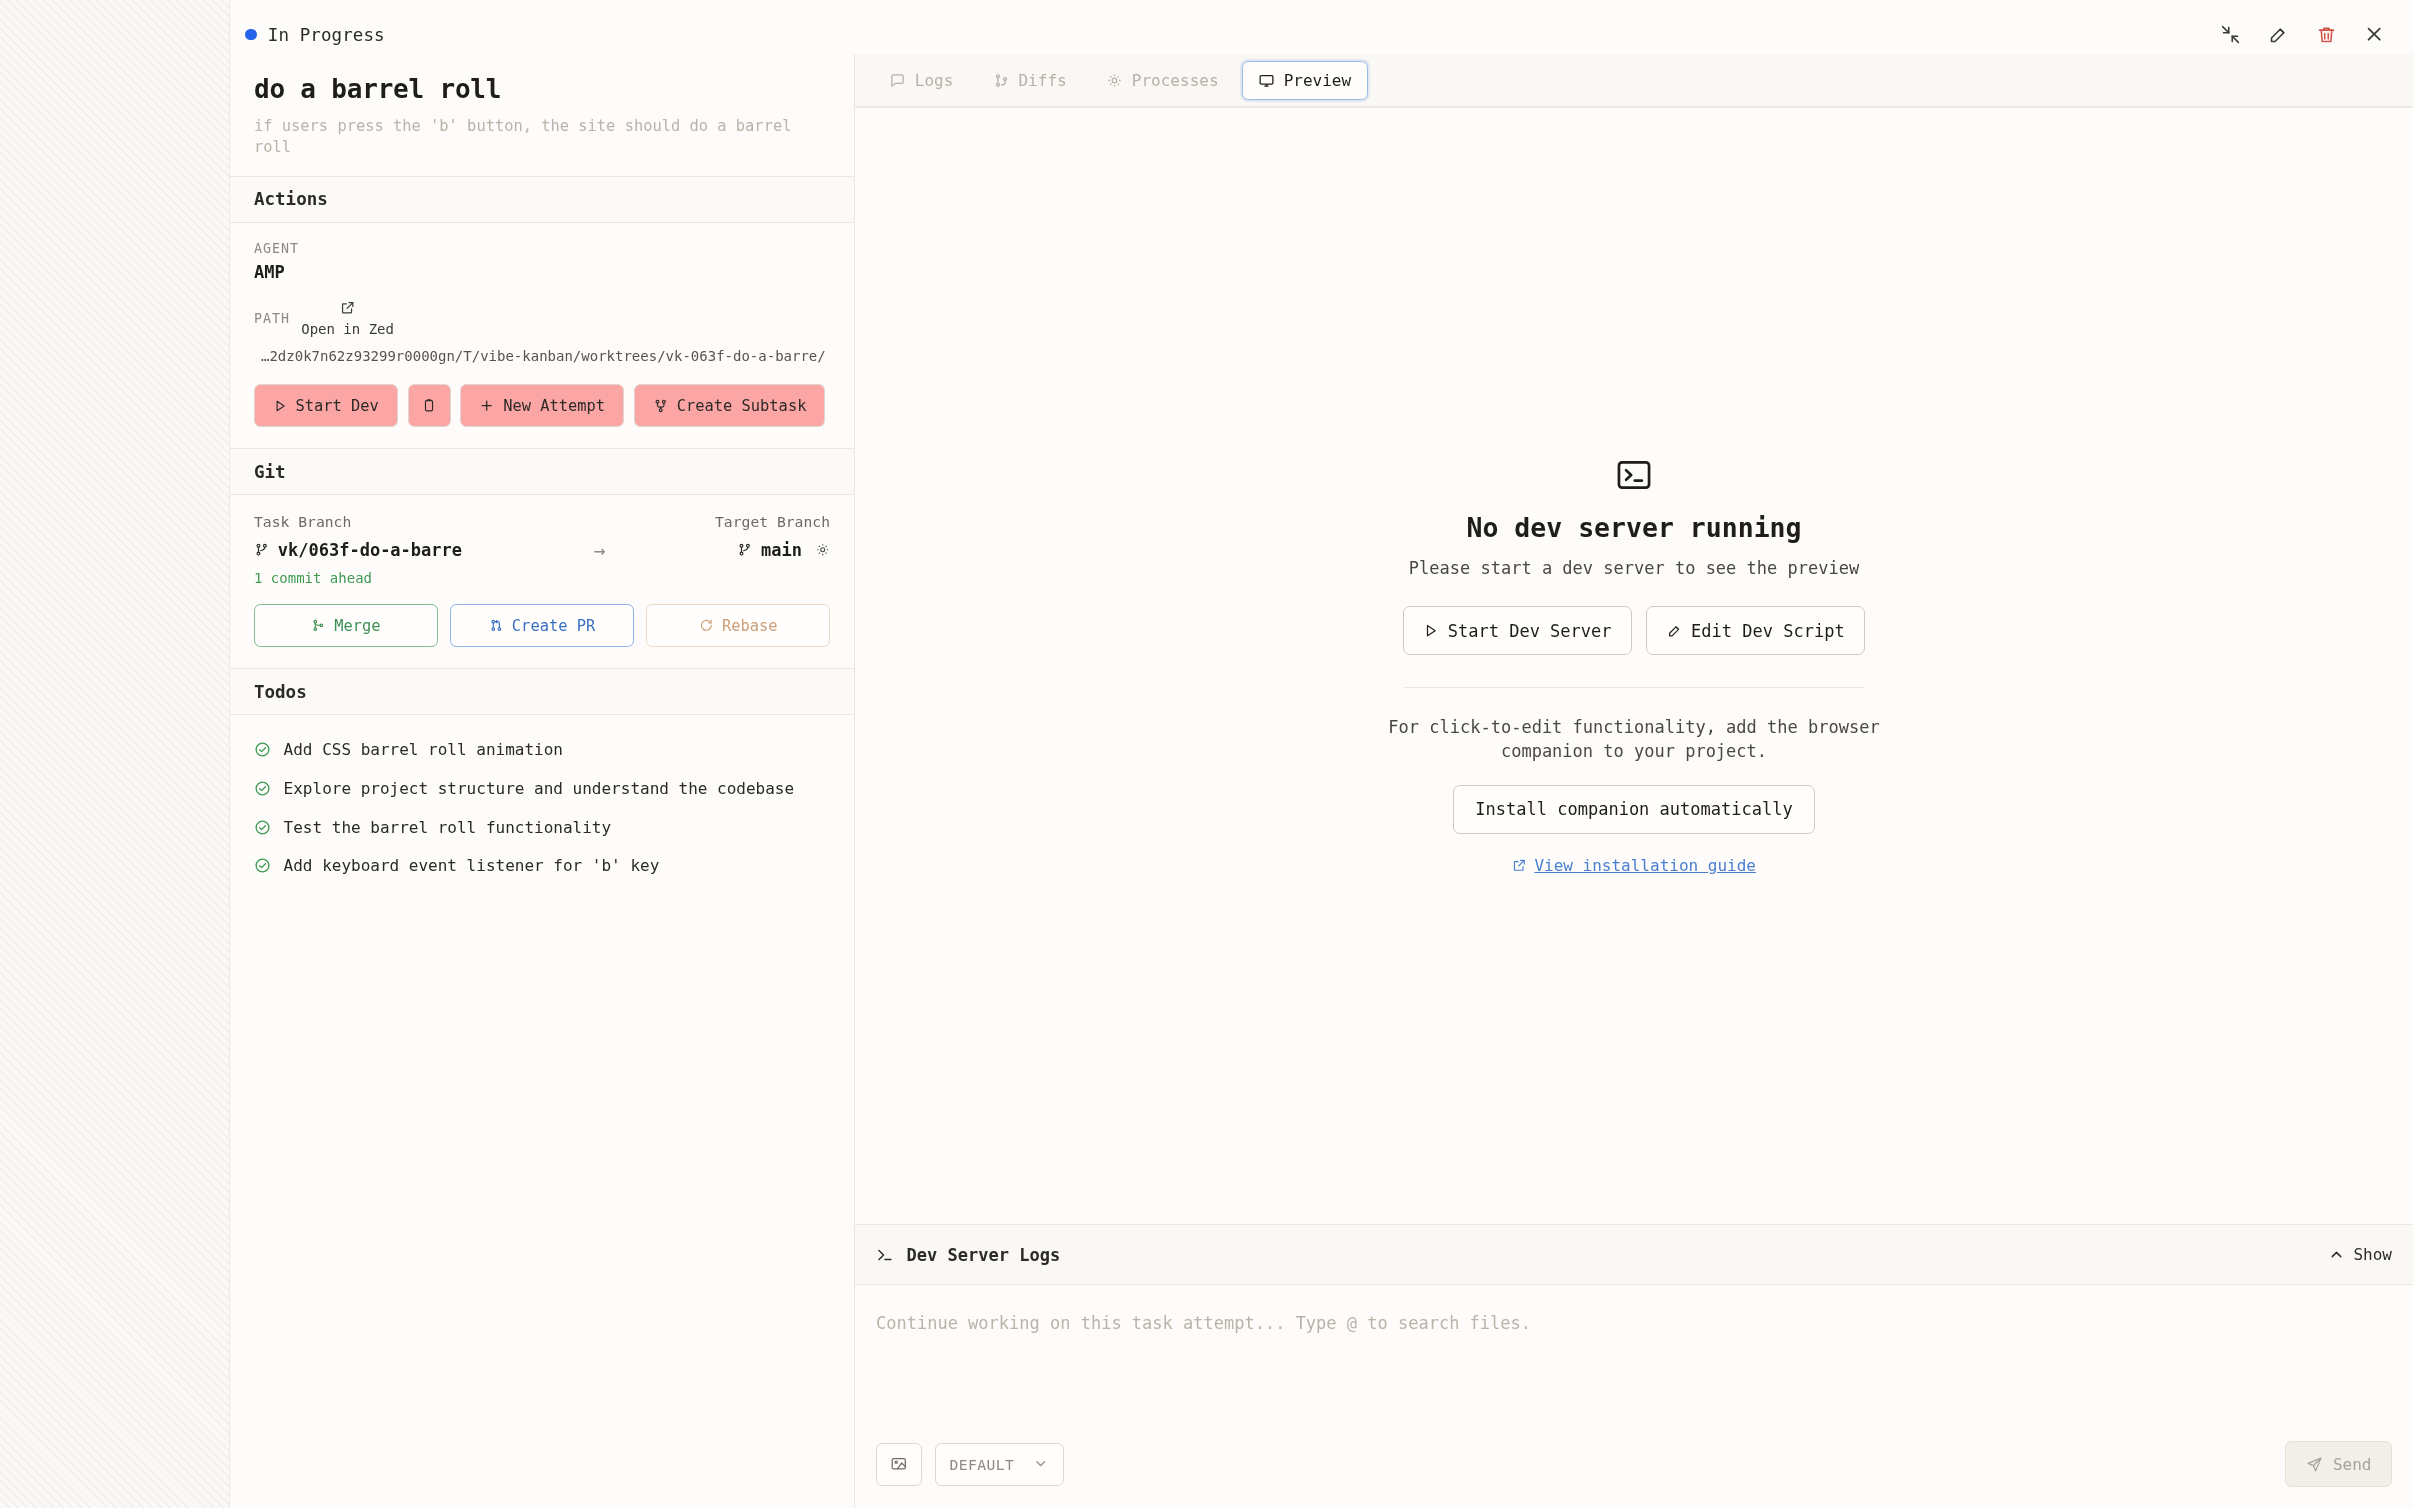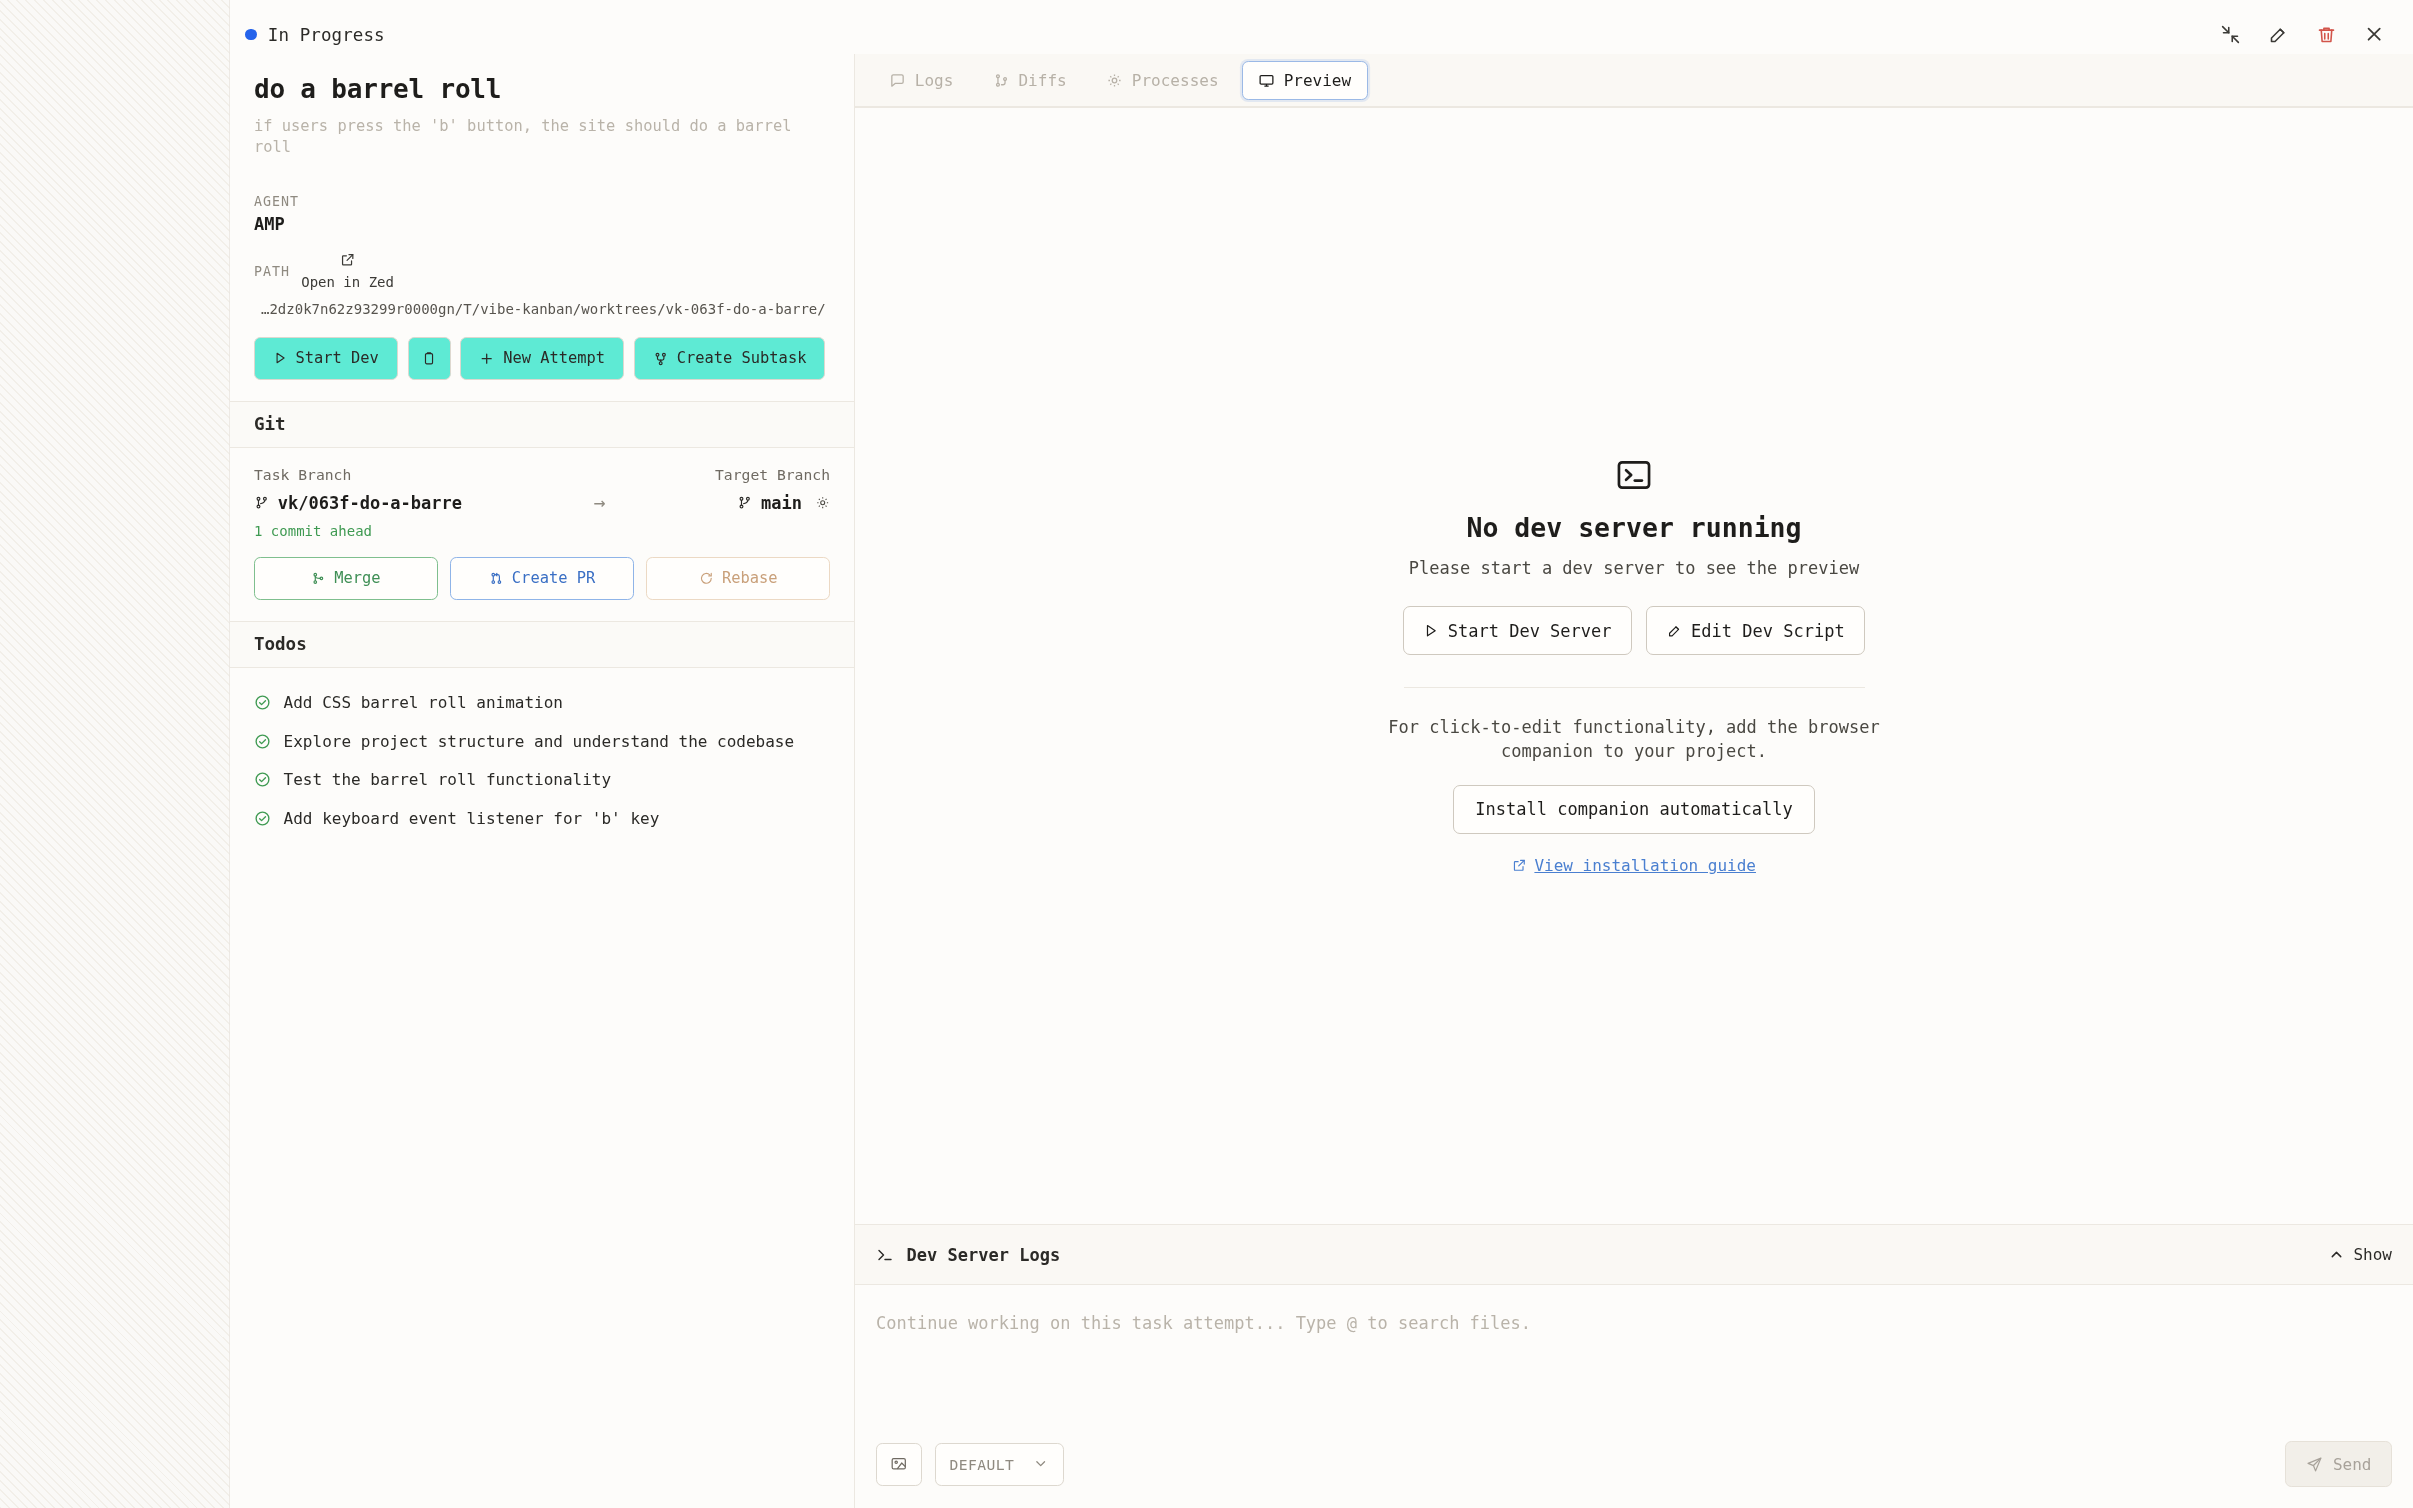--- a/index.html
+++ b/index.html
@@ -88,21 +88,21 @@
     white-space: nowrap; overflow: hidden; text-overflow: ellipsis;
   }
   .btn-row {
     display: flex; align-items: center; gap: 9.8px;
     padding: 19.6px 24px 21px 24px;
   }
   .btn {
     display: inline-flex; align-items: center; justify-content: center; gap: 8.4px;
     height: 43px; padding: 0 18px;
     border: 0.7px solid #ddd8cf; border-radius: 6.3px;
-    background: #5eead4; color: #2b2a27;
+    background: #fca5a5; color: #2b2a27;
     font-family: "DejaVu Sans Mono", monospace; font-size: 15.4px;
     cursor: pointer; white-space: nowrap;
   }
   .btn.icon-only { width: 43px; padding: 0; }
   
   .git-box { padding: 18px 24px 0 24px; }
   .git-labels { display: flex; justify-content: space-between; font-size: 14.7px; color: #6f6a62; }
   .git-branches {
     display: flex; align-items: center; justify-content: space-between;
     margin-top: 8.4px;
@@ -272,20 +272,21 @@
         <path d="M6 6l12 12M18 6L6 18"></path>
       </svg>
     </div>
   </div>
 
   <div class="left">
 
     <div class="task-title">do a barrel roll</div>
     <div class="task-desc">if users press the 'b' button, the site should do a barrel roll</div>
 
+    <div class="section-head">Actions</div>
 
     <div class="kv-label">AGENT</div>
     <div class="kv-value">AMP</div>
 
     <div class="path-row">
       <div class="path-label">PATH</div>
       <div class="open-zed">
         <svg width="15.4" height="15.4" viewBox="0 0 24 24" fill="none" stroke="#3b3a36" stroke-width="1.9" stroke-linecap="round" stroke-linejoin="round">
           <path d="M14 4h6v6"></path>
             <path d="M20 4l-9 9"></path>

